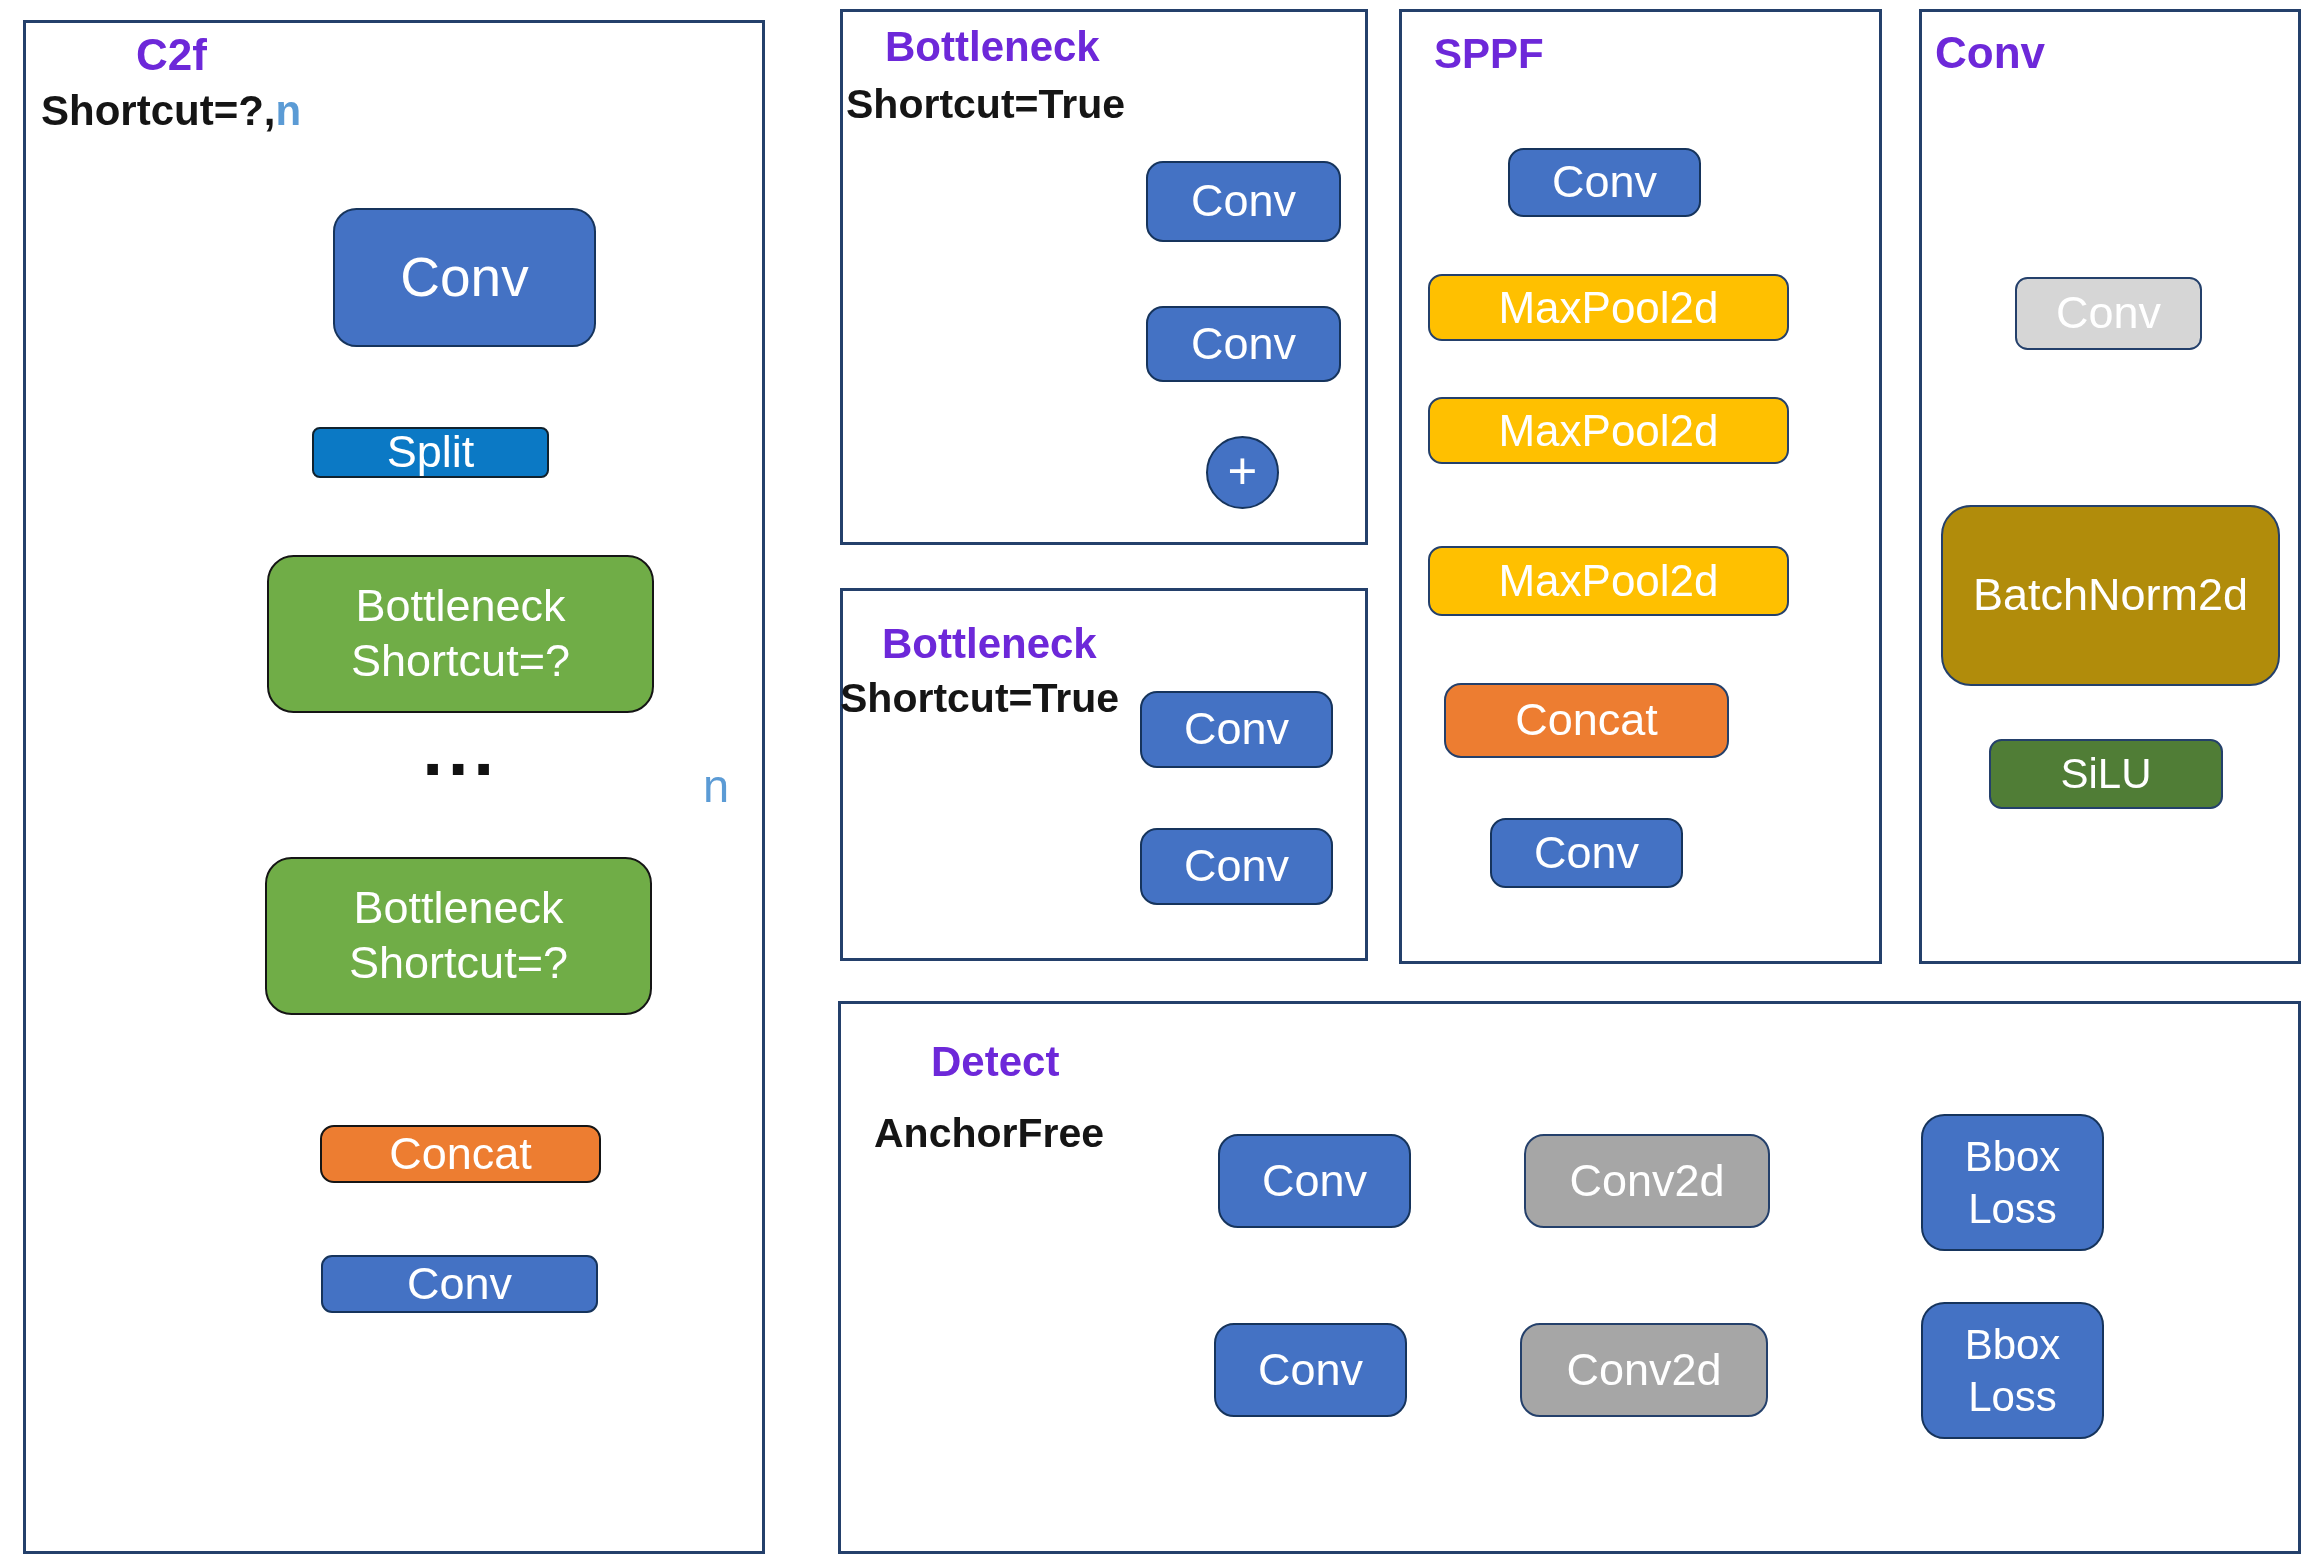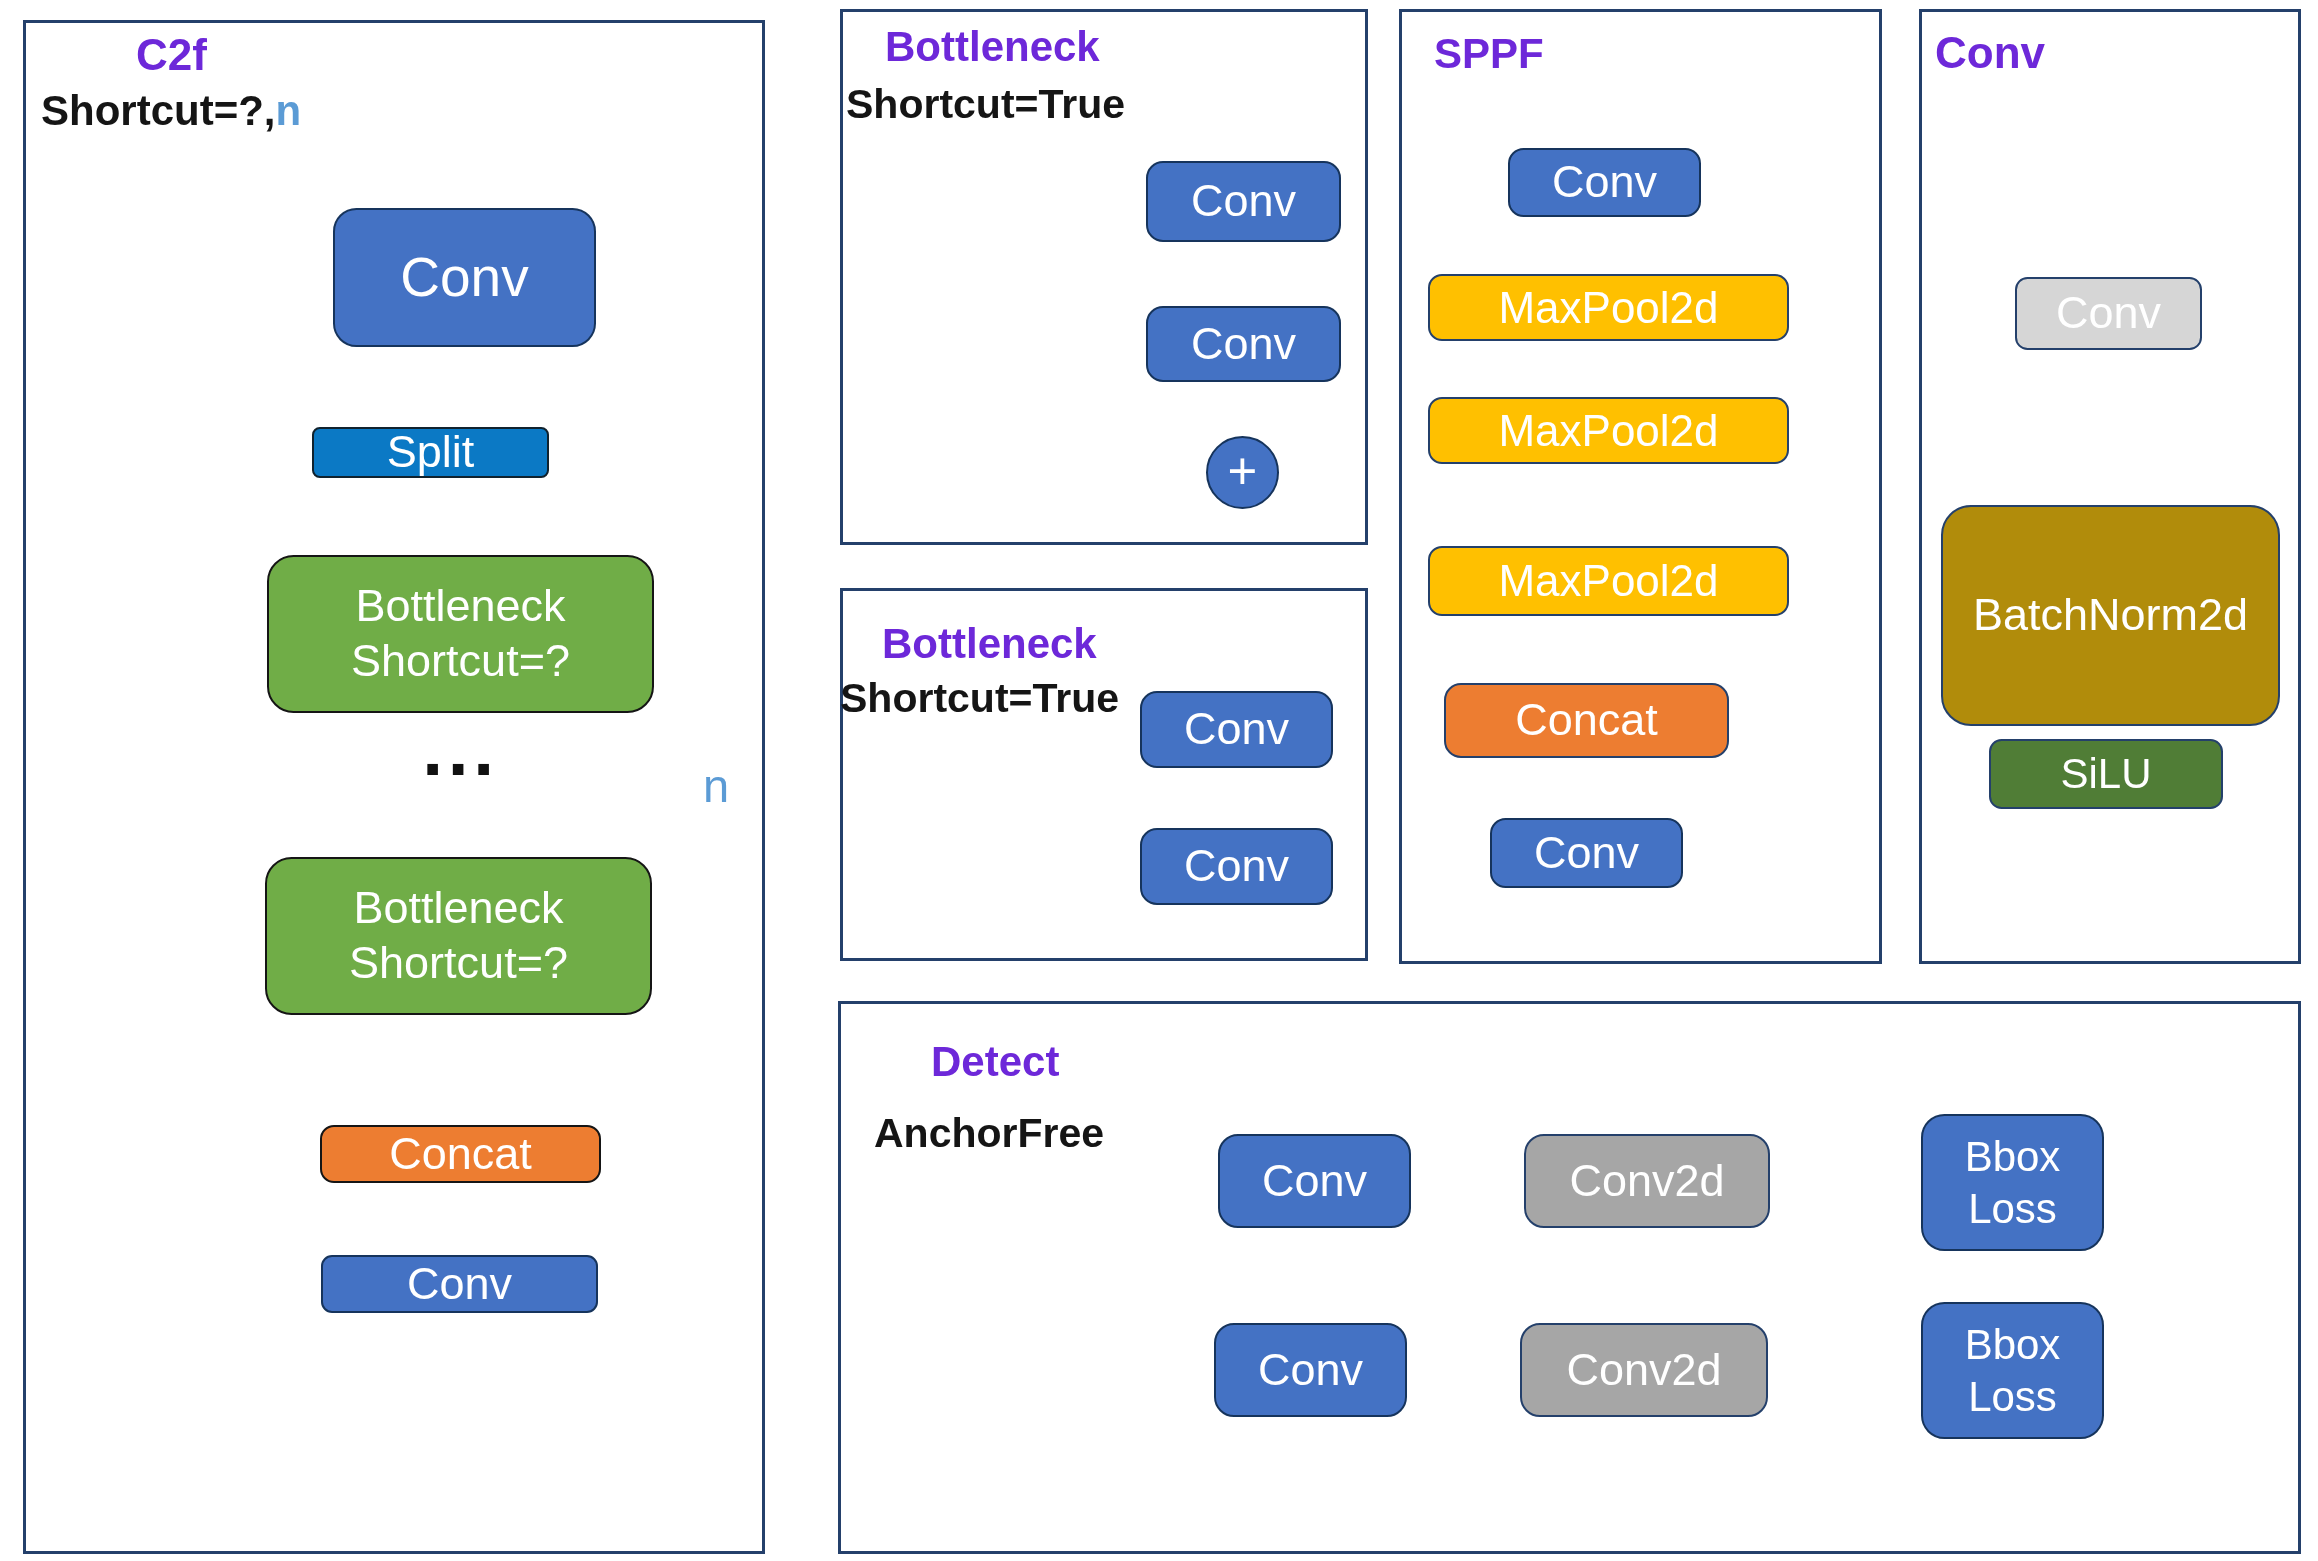--- a/index.html
+++ b/index.html
@@ -179,21 +179,21 @@
   </div>
   <div class="box blue" style="left:1490px;top:818px;width:193px;height:70px;border-radius:15.6px;font-size:45px;">
     <span>Conv</span>
   </div>
 
   <div class="title" style="left:1935px;top:28px;font-size:44px;">Conv</div>
 
   <div class="box lgray" style="left:2015px;top:277px;width:187px;height:73px;border-radius:12.5px;font-size:45px;">
     <span>Conv</span>
   </div>
-  <div class="box dgold" style="left:1941px;top:505px;width:339px;height:221px;border-radius:30px;font-size:45px;">
+  <div class="box dgold" style="left:1941px;top:505px;width:339px;height:181px;border-radius:30px;font-size:45px;">
     <span>BatchNorm2d</span>
   </div>
   <div class="box dgreen" style="left:1989px;top:739px;width:234px;height:70px;border-radius:12.5px;font-size:42px;">
     <span>SiLU</span>
   </div>
 
   <div class="title" style="left:931px;top:1038px;font-size:42px;">Detect</div>
   <div class="subtitle" style="left:874px;top:1110px;font-size:41px;">AnchorFree</div>
 
   <div class="box blue" style="left:1218px;top:1134px;width:193px;height:94px;border-radius:20px;font-size:45px;">

